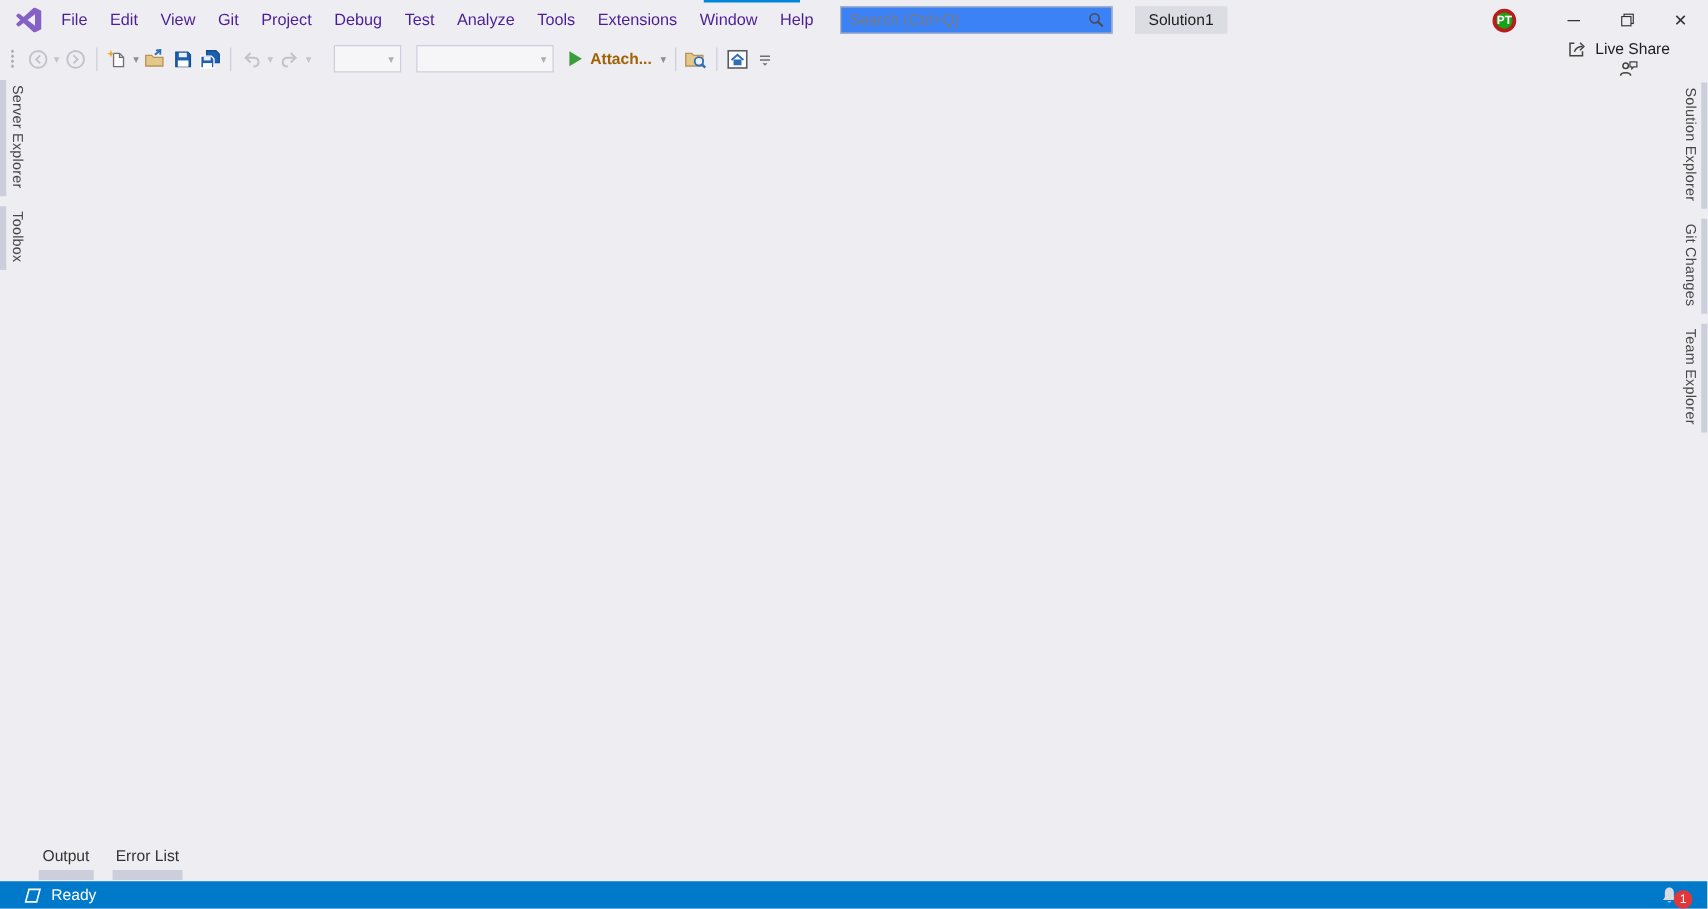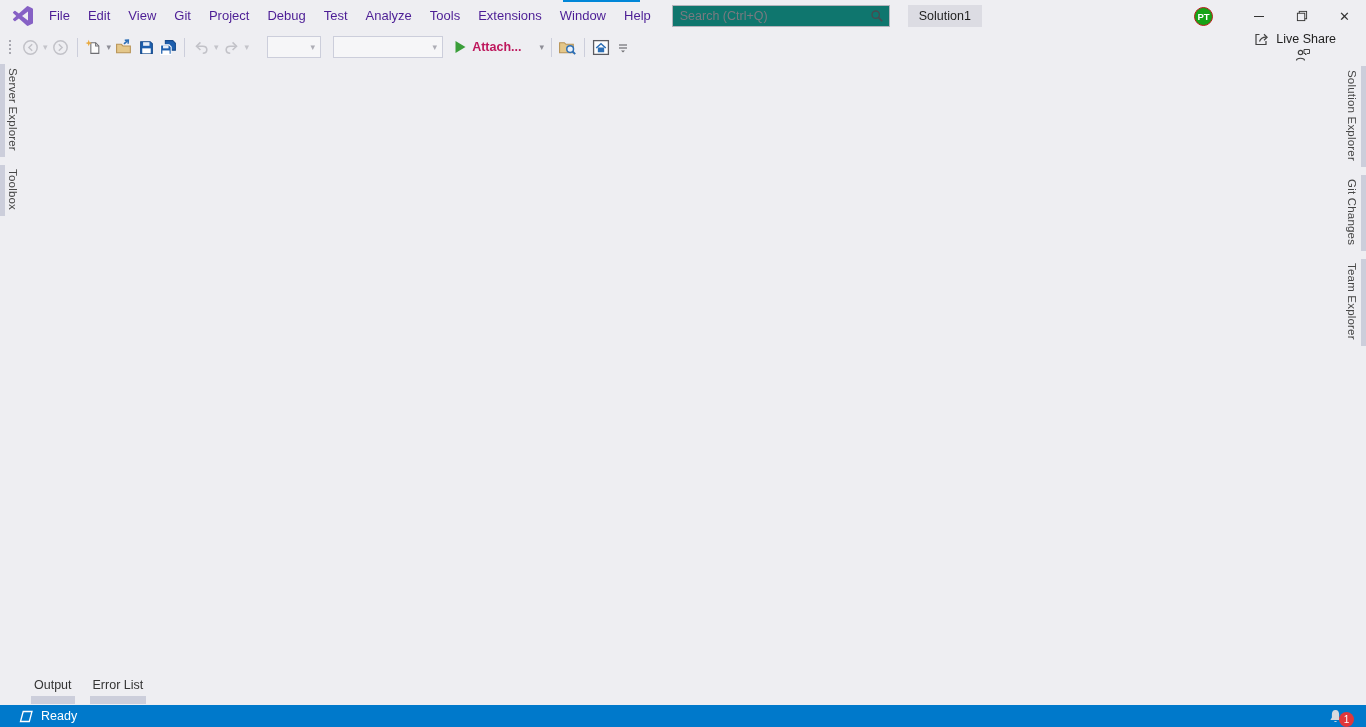--- a/index.html
+++ b/index.html
@@ -11,33 +11,33 @@
     position:relative;
   }
   
   .titlebar { height:32px; display:flex; align-items:center; padding-left:8px; position:relative; }
   .accent-line { position:absolute; top:0; left:563px; width:77px; height:2px; background:#0086D8; }
   .vs-logo { width:22px; height:20px; margin:0 6px 0 4px; flex:0 0 auto; }
   .menu { display:flex; height:32px; }
   .menu-item { padding:0 9px; font-size:13px; line-height:32px; color:#4c1d95; cursor:default; white-space:nowrap; }
   .search-wrap { position:relative; margin-left:12px; }
   .search-input {
-    width:218px; height:22px; border:1px solid #B4B4BC; background:#0f766e;
+    width:218px; height:22px; border:1px solid #B4B4BC; background:#3b82f6;
     font-family:"Liberation Sans", sans-serif; font-size:12.5px; color:#1E1E1E;
     padding:2px 26px 2px 7px; outline:none;
   }
   .search-input::placeholder { color:#7A7A80; }
   .search-glass { position:absolute; right:6px; top:4px; width:14px; height:14px; }
   .solution-chip {
     margin-left:18px; background:#DCDCE3; color:#1E1E1E;
     font-size:12.5px; padding:4px 11px; white-space:nowrap;
   }
   .account-badge {
     margin-left:auto; width:19px; height:19px; border-radius:50%;
-    background:#16A317; border:1px solid #b91c1c; color:#fff;
+    background:#16A317; border:3px solid #b91c1c; color:#fff;
     font-size:9.5px; font-weight:bold; display:flex; align-items:center; justify-content:center;
   }
   .win-controls { display:flex; height:32px; margin-left:24px; }
   .win-btn { width:43px; height:32px; display:flex; align-items:center; justify-content:center; color:#333; }
   .min-glyph { width:10px; height:0; border-top:1px solid #333; }
   .close-glyph { font-size:13px; color:#333; }
   
   .toolbar { height:30px; display:flex; align-items:center; padding-left:5px; }
   .grip { width:4px; height:16px; margin:0 7px 0 3px;
           background-image:radial-gradient(#A8A8B0 1px, transparent 1.2px);
@@ -45,21 +45,21 @@
   .tb-btn { height:24px; min-width:20px; display:flex; align-items:center; justify-content:center; margin:0 1px; }
   .tb-caret { font-size:9px; color:#8E8E96; margin:0 2px; line-height:24px; }
   .tb-caret.disabled { color:#C4C4CA; }
   .tb-sep { width:1px; height:19px; background:#CCCEDB; margin:0 5px; }
   .tb-combo { height:22px; border:1px solid #CCCEDB; background:#F6F6F8;
               display:flex; align-items:center; justify-content:flex-end; }
   .tb-combo .combo-caret { font-size:9px; color:#ADADB5; padding-right:5px; }
   .combo-small { width:54px; margin-left:16px; }
   .combo-large { width:110px; margin-left:12px; }
   .attach-group { display:flex; align-items:center; margin-left:11px; }
-  .attach-label { font-size:12.5px; color:#be185d; margin:0 16px 0 5px; font-weight:bold; white-space:nowrap; }
+  .attach-label { font-size:12.5px; color:#a16207; margin:0 5px 0 5px; font-weight:bold; white-space:nowrap; }
   .toolbar-right { margin-left:auto; display:flex; align-items:center; margin-right:14px;flex-direction:column; }
   .liveshare { display:flex; align-items:center; margin-right:16px; }
   .liveshare-label { font-size:12.5px; color:#1E1E1E; margin-left:6px; white-space:nowrap; }
   
   .main { display:flex; height:609px; }
   .side-strip-left  { width:24px; display:flex; flex-direction:column; align-items:flex-start; padding-top:2px; }
   .side-strip-right { width:24px; display:flex; flex-direction:column; align-items:flex-end; padding-top:4px; margin-left:auto; }
   .vtab { display:flex; margin-bottom:8px; cursor:default; }
   .vtab .indicator { width:5px; background:#CCCEDB; }
   .vlabel {

